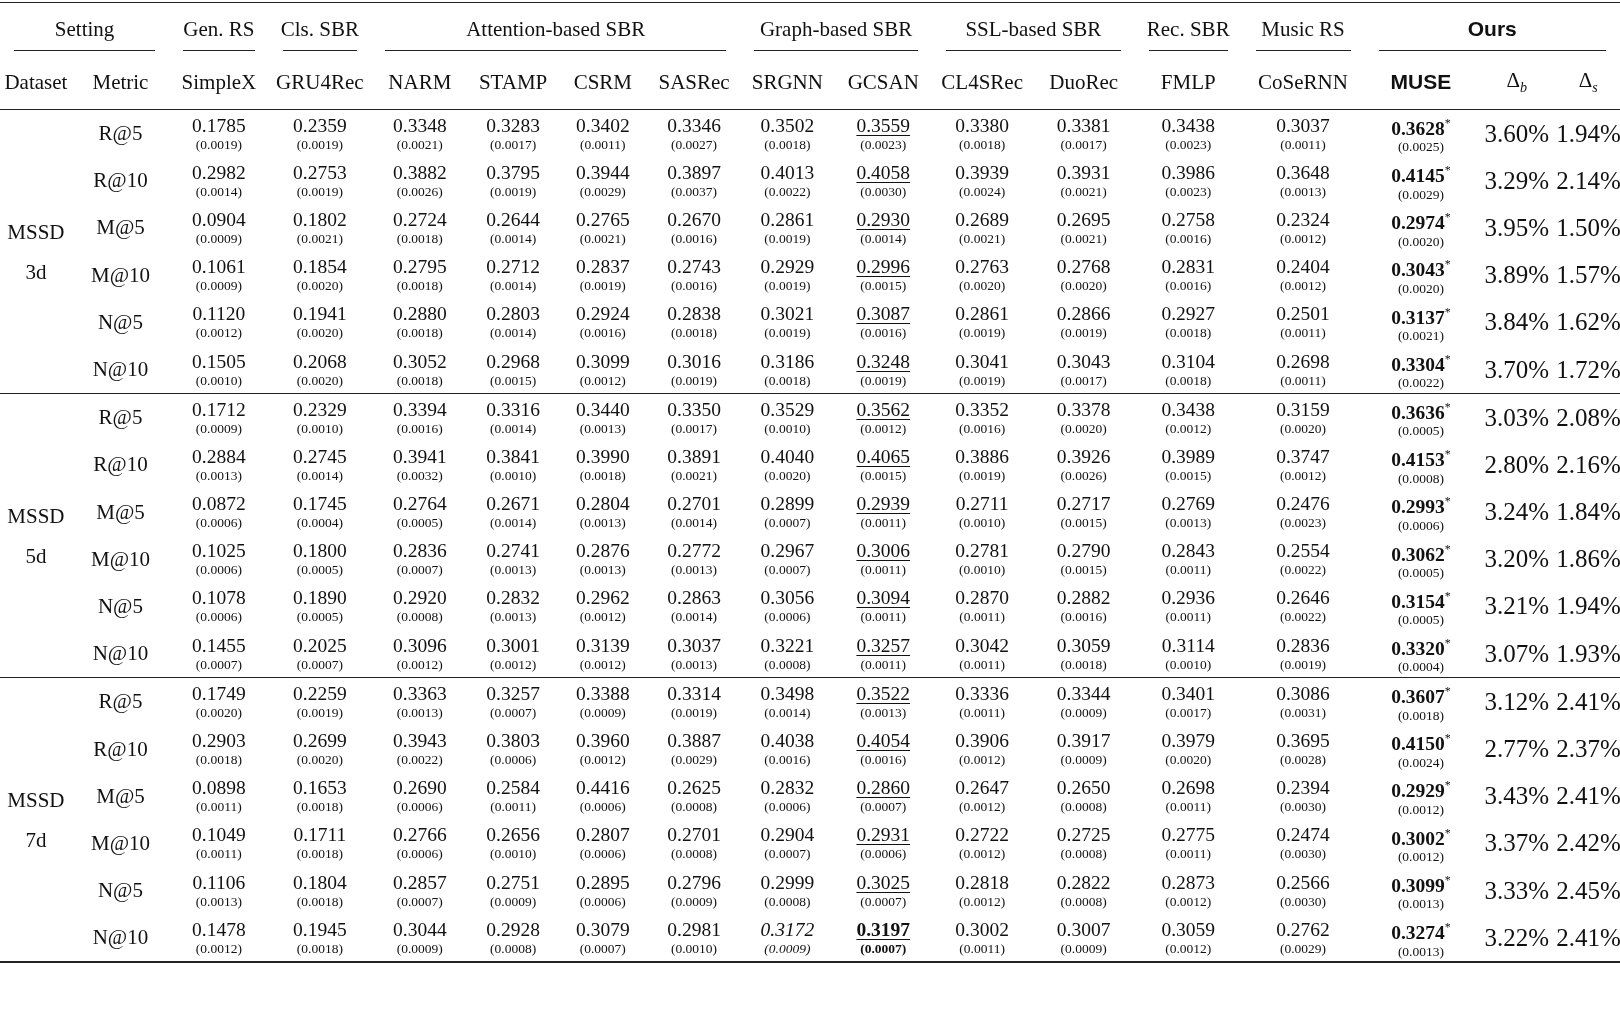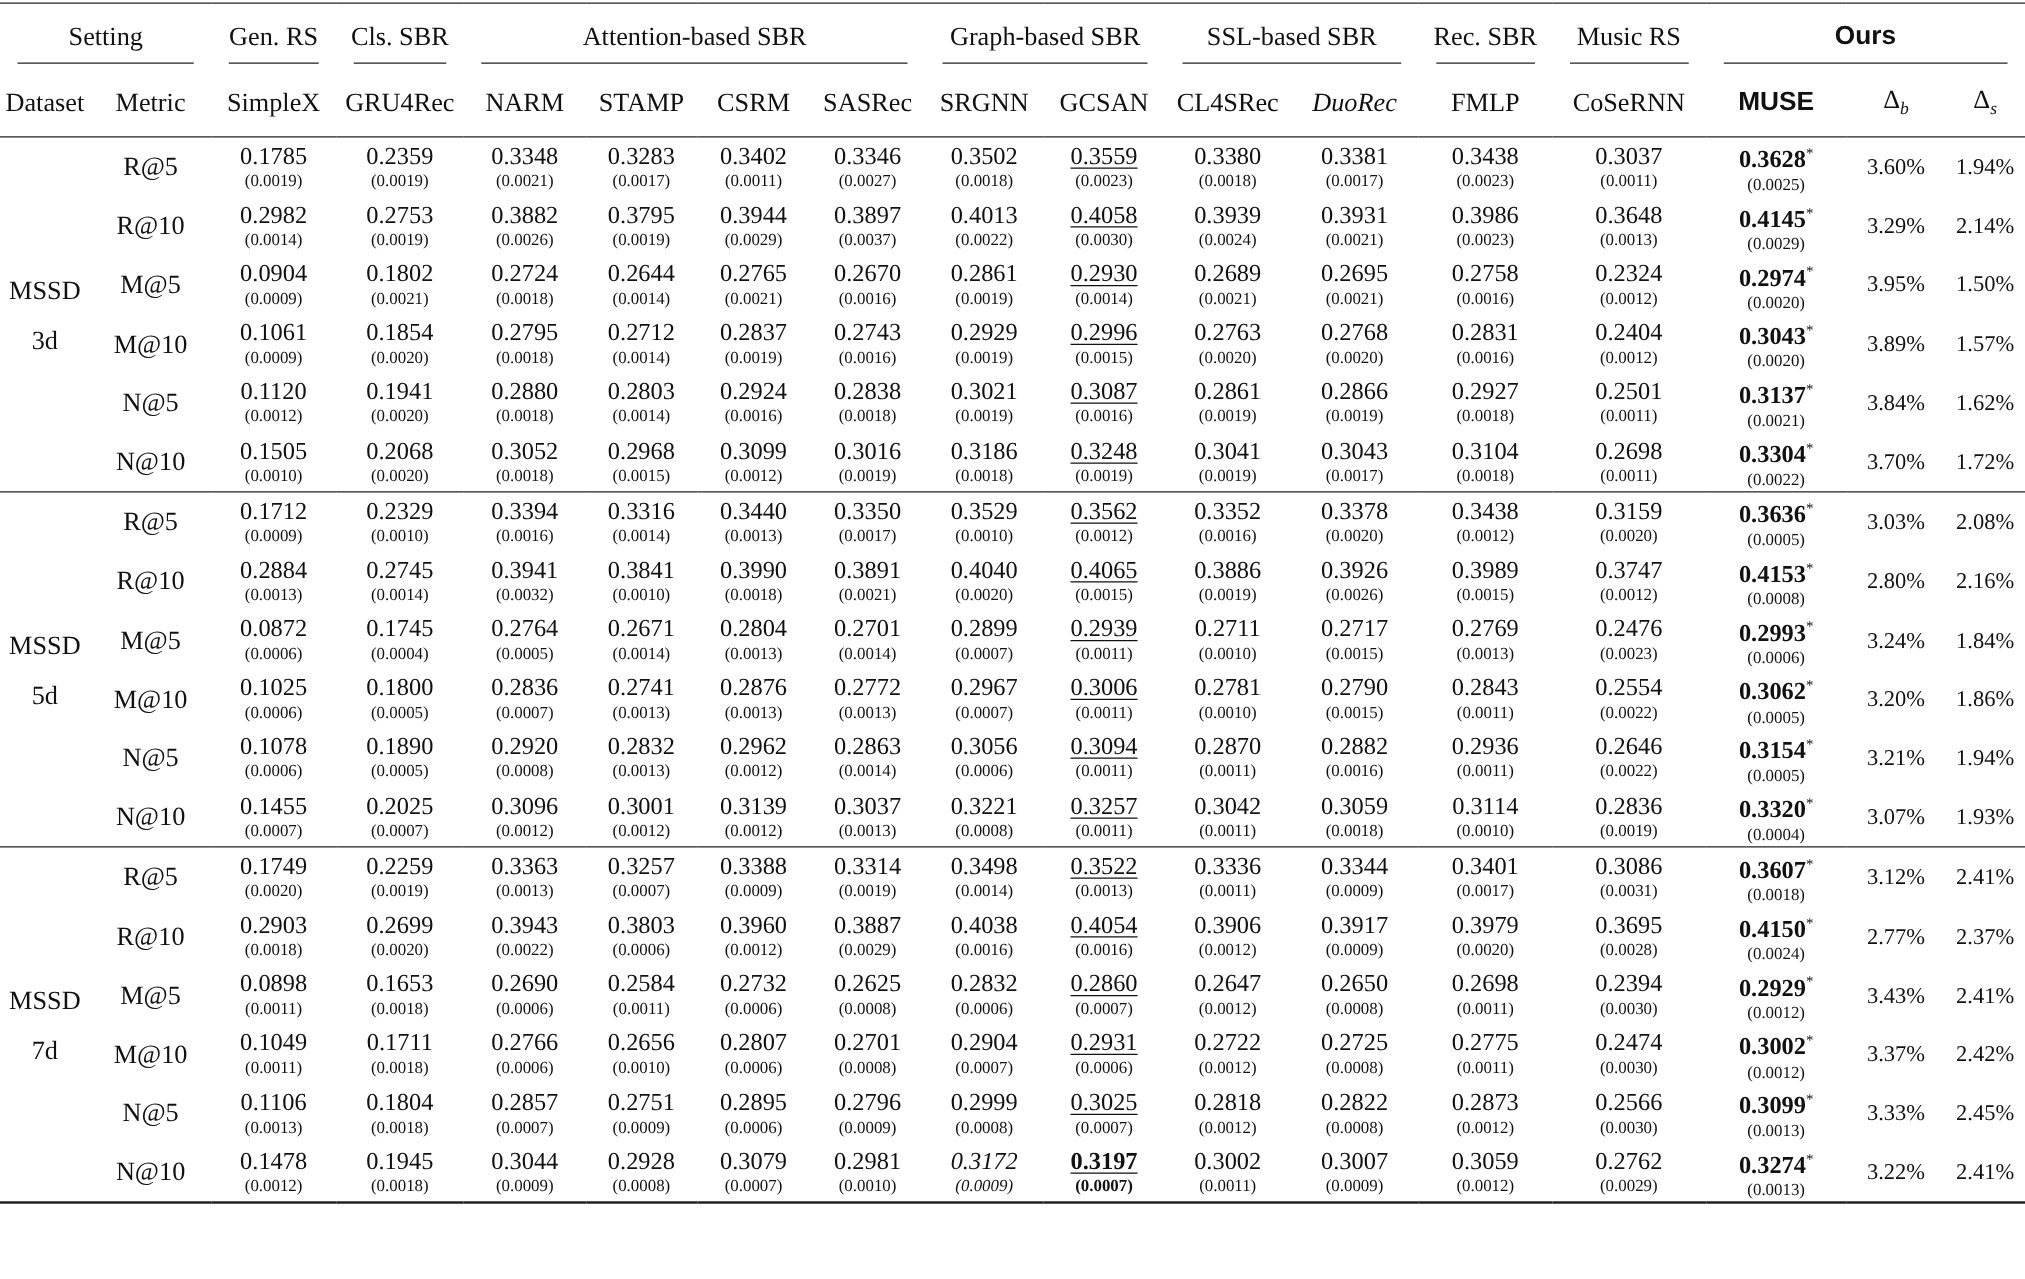--- a/index.html
+++ b/index.html
@@ -26,21 +26,21 @@
     .col-row th.muse { font-weight: bold; font-family: "Liberation Sans", "DejaVu Sans", sans-serif; }
     .col-row th sub { font-size: 14px; font-style: italic; }
     .data-row td { height: 47.2px; }
     .val { display:block; font-size: 19.5px; line-height: 22px; }
     .std { display:block; font-size: 13.5px; line-height: 16px; }
     .best { font-weight: bold; }
     .best sup { font-weight: normal; font-size: 12px; }
     .second { text-decoration: underline; text-underline-offset: 3px; }
     .metric { font-size: 21px; }
     .dataset { font-size: 21px; line-height: 40px; }
-    .delta { font-size: 18px; }
+    .delta { font-size: 25px; }
   </style>
 </head>
 <body>
 
 <div class="wrap">
   <table class="results">
     <colgroup>
       <col style="width:70px">
         <col style="width:95px">
       <col style="width:97px">
@@ -103,21 +103,21 @@
           <th style="border-bottom: 1.2px solid rgb(34, 34, 34);">Metric</th>
           <th style="border-bottom: 1.2px solid rgb(34, 34, 34);">SimpleX</th>
           <th style="border-bottom: 1.2px solid rgb(34, 34, 34);">GRU4Rec</th>
           <th style="border-bottom: 1.2px solid rgb(34, 34, 34);">NARM</th>
           <th style="border-bottom: 1.2px solid rgb(34, 34, 34);">STAMP</th>
           <th style="border-bottom: 1.2px solid rgb(34, 34, 34);">CSRM</th>
           <th style="border-bottom: 1.2px solid rgb(34, 34, 34);">SASRec</th>
           <th style="border-bottom: 1.2px solid rgb(34, 34, 34);">SRGNN</th>
           <th style="border-bottom: 1.2px solid rgb(34, 34, 34); text-align: center;">GCSAN</th>
           <th style="border-bottom: 1.2px solid rgb(34, 34, 34);">CL4SRec</th>
-          <th style="border-bottom: 1.2px solid rgb(34, 34, 34); font-style: italic;">DuoRec</th>
+          <th style="border-bottom: 1.2px solid rgb(34, 34, 34);">DuoRec</th>
           <th style="border-bottom: 1.2px solid rgb(34, 34, 34);">FMLP</th>
           <th style="border-bottom: 1.2px solid rgb(34, 34, 34);">CoSeRNN</th>
           <th class="muse" style="border-bottom: 1.2px solid rgb(34, 34, 34);">MUSE</th>
           <th style="border-bottom: 1.2px solid rgb(34, 34, 34);"><span>Δ</span><sub>b</sub></th>
           <th style="border-bottom: 1.2px solid rgb(34, 34, 34);"><span>Δ</span><sub>s</sub></th>
         </tr>
     </thead>
     <tbody id="tbody">
         <tr class="data-row">
           <td rowspan="6" class="dataset">
@@ -941,21 +941,21 @@
           </td>
           <td>
             <span class="val">0.2690</span>
             <span class="std">(0.0006)</span>
           </td>
           <td>
             <span class="val">0.2584</span>
             <span class="std">(0.0011)</span>
           </td>
           <td>
-            <span class="val">0.2732</span>
+            <span class="val">0.4416</span>
             <span class="std">(0.0006)</span>
           </td>
           <td>
             <span class="val">0.2625</span>
             <span class="std">(0.0008)</span>
           </td>
           <td>
             <span class="val">0.2832</span>
             <span class="std">(0.0006)</span>
           </td>

